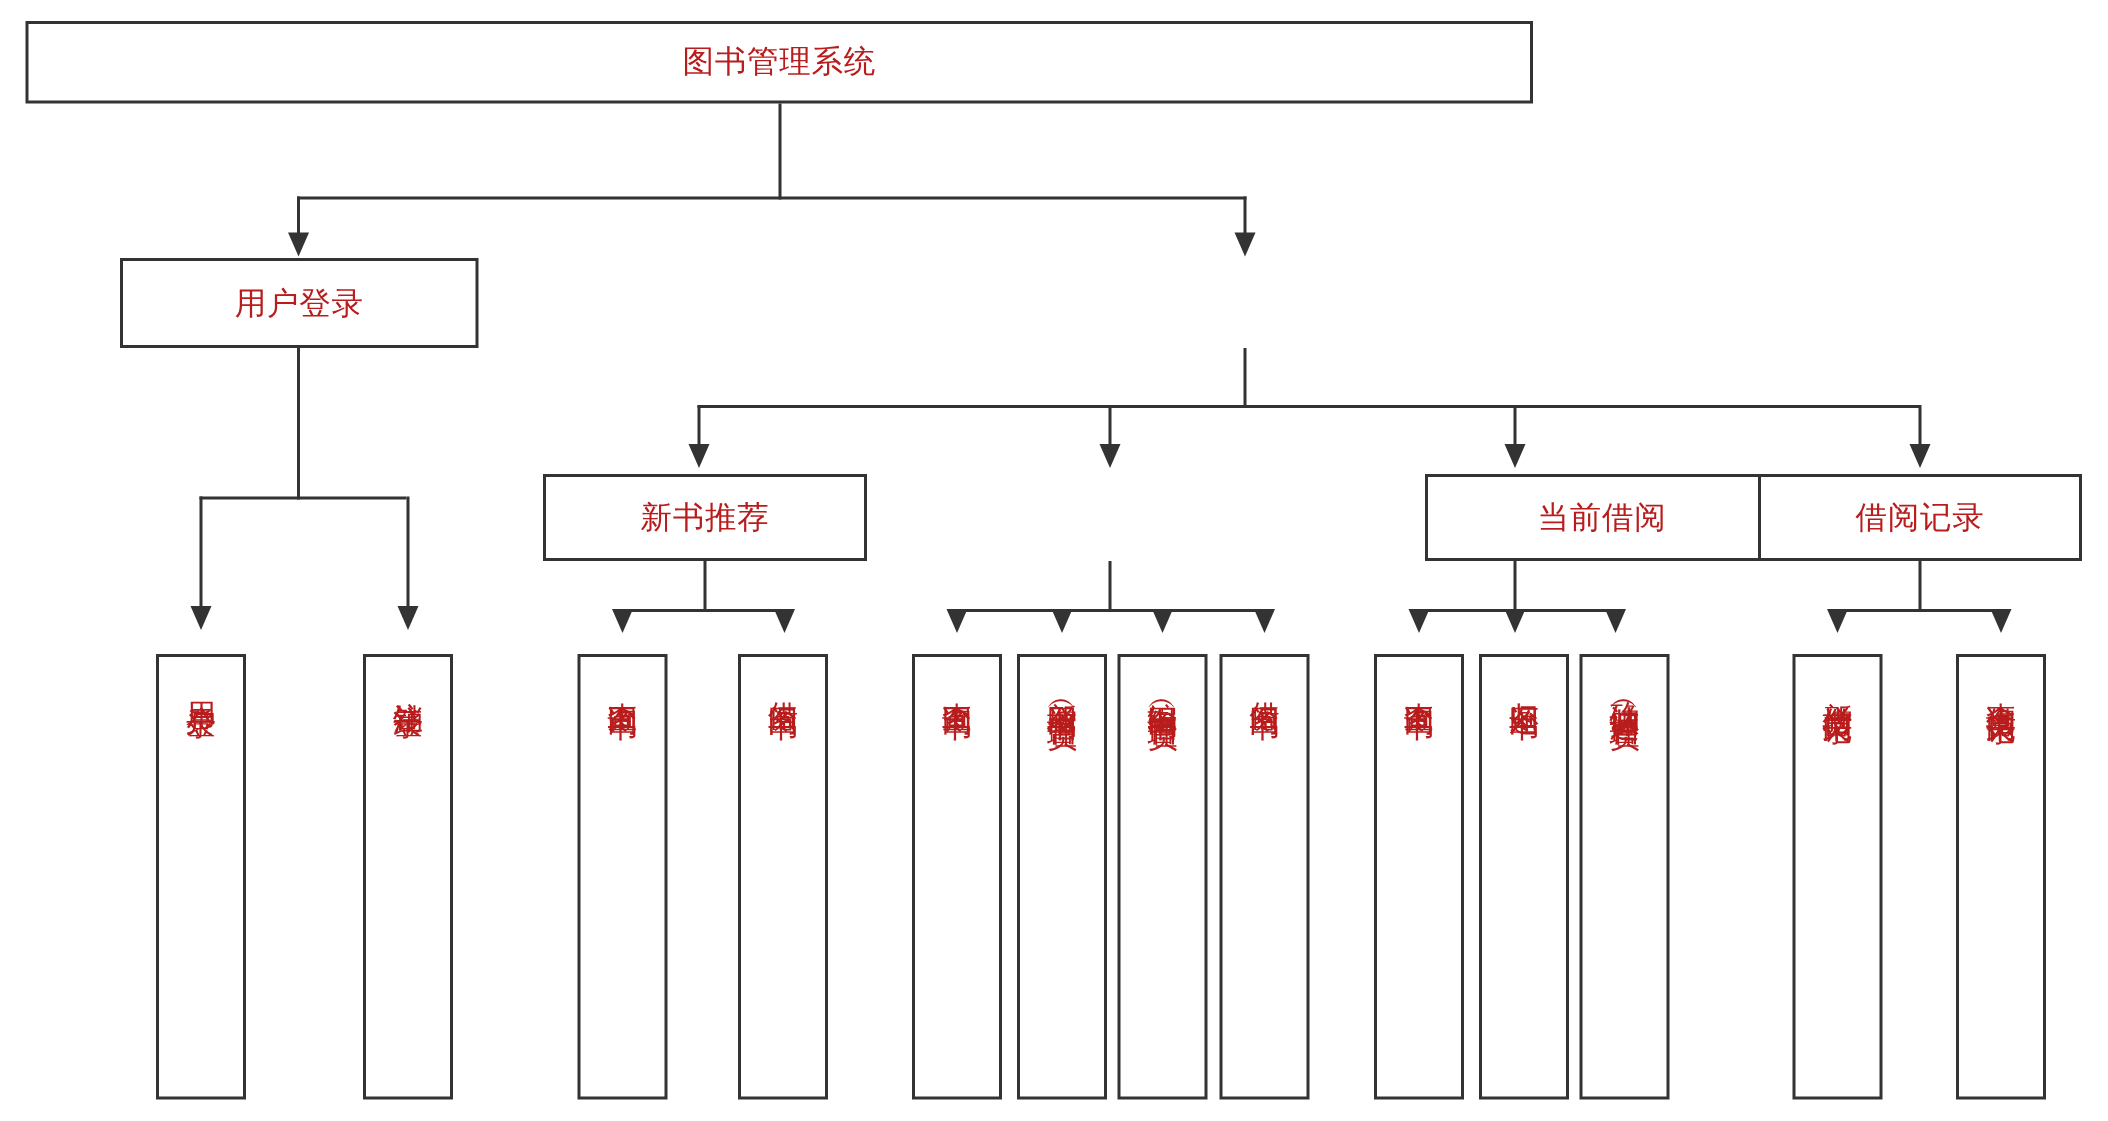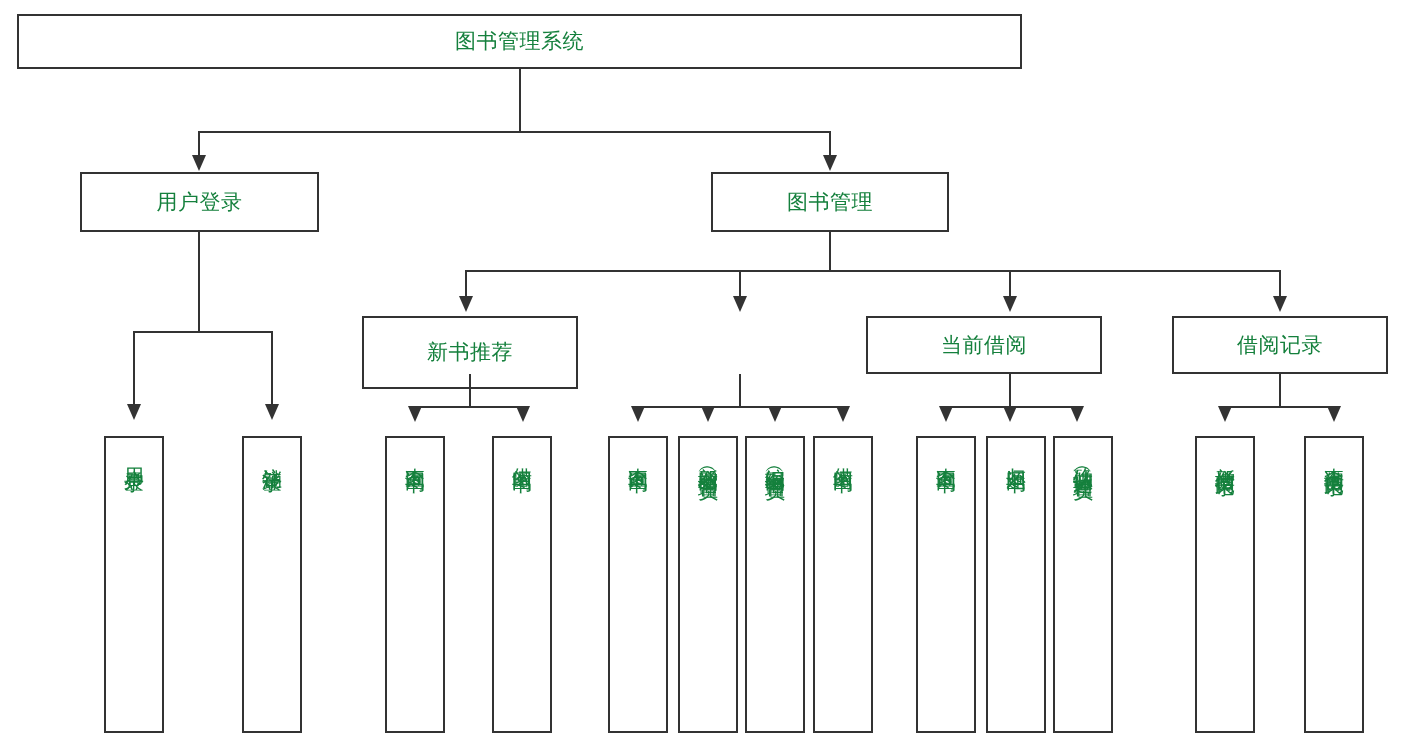--- a/index.html
+++ b/index.html
@@ -20,21 +20,21 @@
 
   
   .node {
     position: absolute;
     box-sizing: border-box;
     border: 2px solid #333333;
     background: #ffffff;
     display: flex;
     align-items: center;
     justify-content: center;
-    color: #15803d;
+    color: #b91c1c;
   }
   .node .lbl {
     font-size: 21px;
     line-height: 1.15;
     letter-spacing: 0.5px;
     white-space: nowrap;
   }
 
   
   .node.vert {
@@ -95,23 +95,20 @@
   <div class="ln h" style="left:198px; top:131px; width:633px;"></div>
 
   <div class="ln v" style="left:198px; top:131px; height:26px;"></div>
   <div class="arrow" style="left:192px; top:155px;"></div>
   <div class="ln v" style="left:829px; top:131px; height:26px;"></div>
   <div class="arrow" style="left:823px; top:155px;"></div>
 
   <div class="node" style="left:80px; top:172px; width:239px; height:60px;">
     <span class="lbl">用户登录</span>
   </div>
-  <div class="node" style="left:711px; top:172px; width:238px; height:60px;">
-    <span class="lbl">图书管理</span>
-  </div>
 
   <div class="ln v" style="left:198px; top:232px; height:101px;"></div>
   <div class="ln h" style="left:133px; top:331px; width:138px;"></div>
   <div class="ln v" style="left:133px; top:331px; height:75px;"></div>
   <div class="arrow" style="left:127px; top:404px;"></div>
   <div class="ln v" style="left:271px; top:331px; height:75px;"></div>
   <div class="arrow" style="left:265px; top:404px;"></div>
 
   <div class="node vert" style="left:104px; top:436px; width:60px; height:297px;">
     <span class="lbl">用户登录</span>
@@ -125,24 +122,24 @@
 
   <div class="ln v" style="left:465px; top:270px; height:28px;"></div>
   <div class="arrow" style="left:459px; top:296px;"></div>
   <div class="ln v" style="left:739px; top:270px; height:28px;"></div>
   <div class="arrow" style="left:733px; top:296px;"></div>
   <div class="ln v" style="left:1009px; top:270px; height:28px;"></div>
   <div class="arrow" style="left:1003px; top:296px;"></div>
   <div class="ln v" style="left:1279px; top:270px; height:28px;"></div>
   <div class="arrow" style="left:1273px; top:296px;"></div>
 
-  <div class="node" style="left:362px; top:316px; width:216px; height:73px;">
+  <div class="node" style="left:362px; top:316px; width:216px; height:58px;">
     <span class="lbl">新书推荐</span>
   </div>
-  <div class="node" style="left:866px; top:316px; width:236px; height:58px;">
+  <div class="node" style="left:950px; top:316px; width:236px; height:58px;">
     <span class="lbl">当前借阅</span>
   </div>
   <div class="node" style="left:1172px; top:316px; width:216px; height:58px;">
     <span class="lbl">借阅记录</span>
   </div>
 
   <div class="ln v" style="left:469px; top:374px; height:34px;"></div>
   <div class="ln h" style="left:414px; top:406px; width:110px;"></div>
   <div class="ln v" style="left:414px; top:406px; height:2px;"></div>
   <div class="arrow" style="left:408px; top:406px;"></div>

